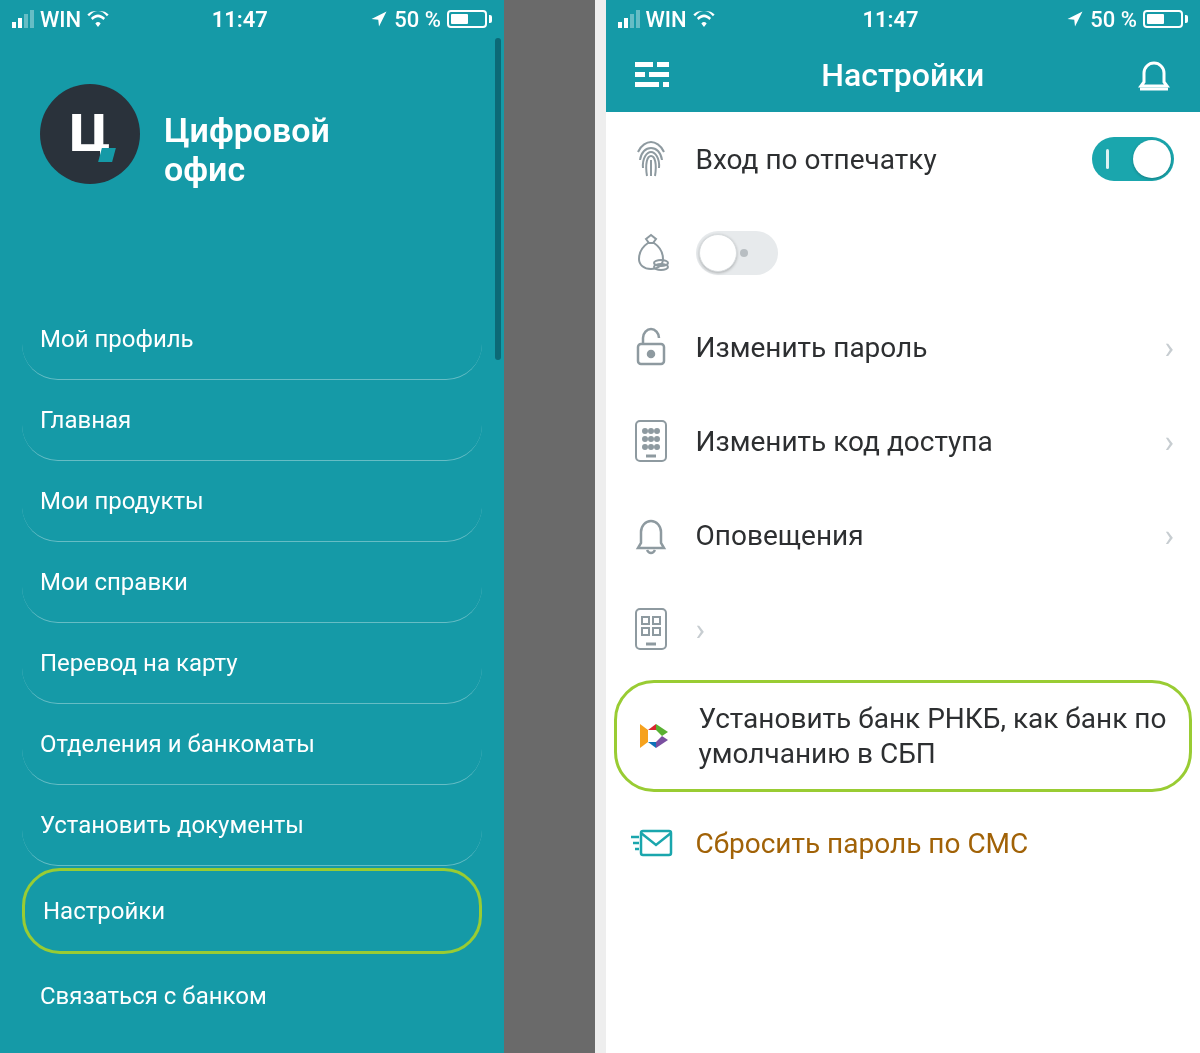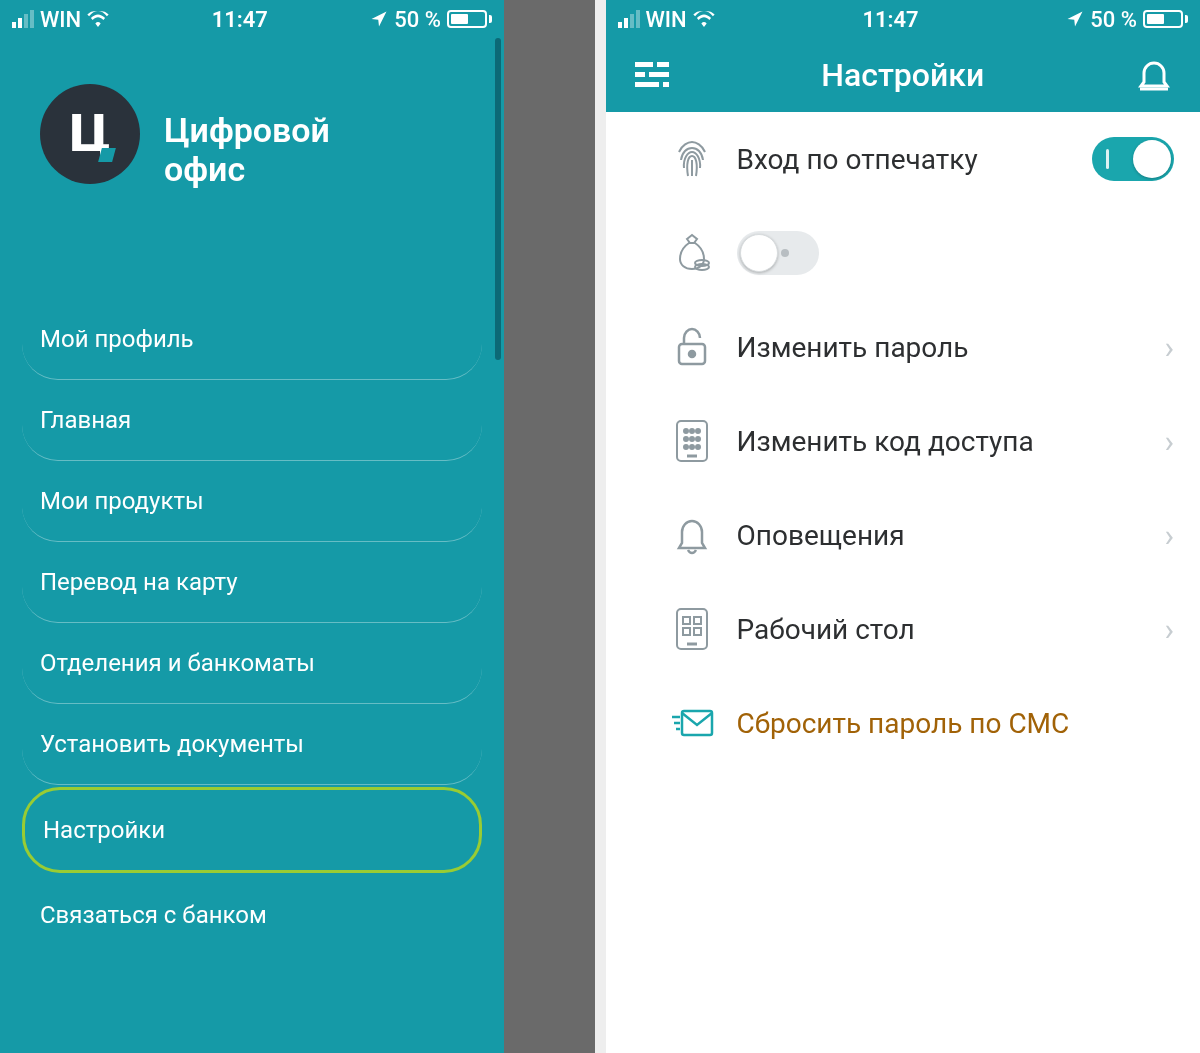--- a/index.html
+++ b/index.html
@@ -101,21 +101,21 @@
       background: #159aa7;
       color: #fff;
       height: 74px;
       display: flex;
       align-items: center;
       justify-content: space-between;
       padding: 0 26px;
     }
     .appbar-title { font-size: 32px; font-weight: 500; }
     .appbar-btn { width: 40px; height: 40px; display:flex; align-items:center; justify-content:center; cursor:pointer; }
-    .set-list { background: #fff; margin-left: 41px; }
+    .set-list { background: #fff; }
     .set-row {
       display: flex;
       align-items: center;
       padding: 24px 26px 24px 22px;
       gap: 22px;
       cursor: pointer;
       min-height: 92px;
     }
     .set-icon {
       width: 46px; height: 46px; flex: 0 0 46px;
@@ -196,20 +196,21 @@
         <div class="app-name">
           <div>Цифровой</div>
           <div>офис</div>
         </div>
       </div>
 
       <div class="drawer-list">
         <div class="drawer-item"><span>Мой профиль</span></div>
         <div class="drawer-item"><span>Главная</span></div>
         <div class="drawer-item"><span>Мои продукты</span></div>
+        <div class="drawer-item"><span>Мои справки</span></div>
         <div class="drawer-item"><span>Перевод на карту</span></div>
         <div class="drawer-item"><span>Отделения и банкоматы</span></div>
         <div class="drawer-item"><span>Установить документы</span></div>
         <div class="drawer-item highlight"><span>Настройки</span></div>
         <div class="drawer-item" style="border-bottom:none"><span>Связаться с банком</span></div>
       </div>
 
     </div>
   </div>
 
@@ -354,24 +355,35 @@
               <g fill="none" stroke="#8e9aa0" stroke-width="2">
             <rect x="2" y="2" width="30" height="40" rx="4"></rect>
             <rect x="8" y="10" width="7" height="7"></rect>
                 <rect x="19" y="10" width="7" height="7"></rect>
             <rect x="8" y="21" width="7" height="7"></rect>
                 <rect x="19" y="21" width="7" height="7"></rect>
             <line x1="12" y1="37" x2="22" y2="37" stroke-width="3"></line>
               </g>
             </svg>
         </div>
-        <div class="set-label">Рабочий стол</div>
         <div class="set-chevron">›</div>
       </div>
 
+      <div class="set-row highlight-row">
+        <div class="set-icon">
+          <svg width="36" height="40" viewBox="0 0 36 40">
+            <polygon fill="#f6a21e" points="4,8 12,14 12,26 4,32"></polygon>
+            <polygon fill="#d9272e" points="12,14 20,8 20,14"></polygon>
+            <polygon fill="#0e72b8" points="12,26 20,32 20,26"></polygon>
+            <polygon fill="#5ab031" points="20,8 32,16 26,20 20,14"></polygon>
+            <polygon fill="#7a4fa0" points="20,32 32,24 26,20 20,26"></polygon>
+          </svg>
+        </div>
+        <div class="set-label" style="line-height:1.25">Установить банк РНКБ, как банк по умолчанию в СБП</div>
+      </div>
 
       <div class="set-row">
         <div class="set-icon" style="color:#1aa6ad">
           <svg width="44" height="32" viewBox="0 0 44 32">
               <g fill="none" stroke="#1aa6ad" stroke-width="2.5">
             <rect x="12" y="4" width="30" height="24" rx="2"></rect>
                 <path d="M12 6l15 12L42 6"></path>
             <line x1="2" y1="10" x2="10" y2="10"></line>
                 <line x1="4" y1="16" x2="10" y2="16"></line>
                 <line x1="6" y1="22" x2="10" y2="22"></line>

